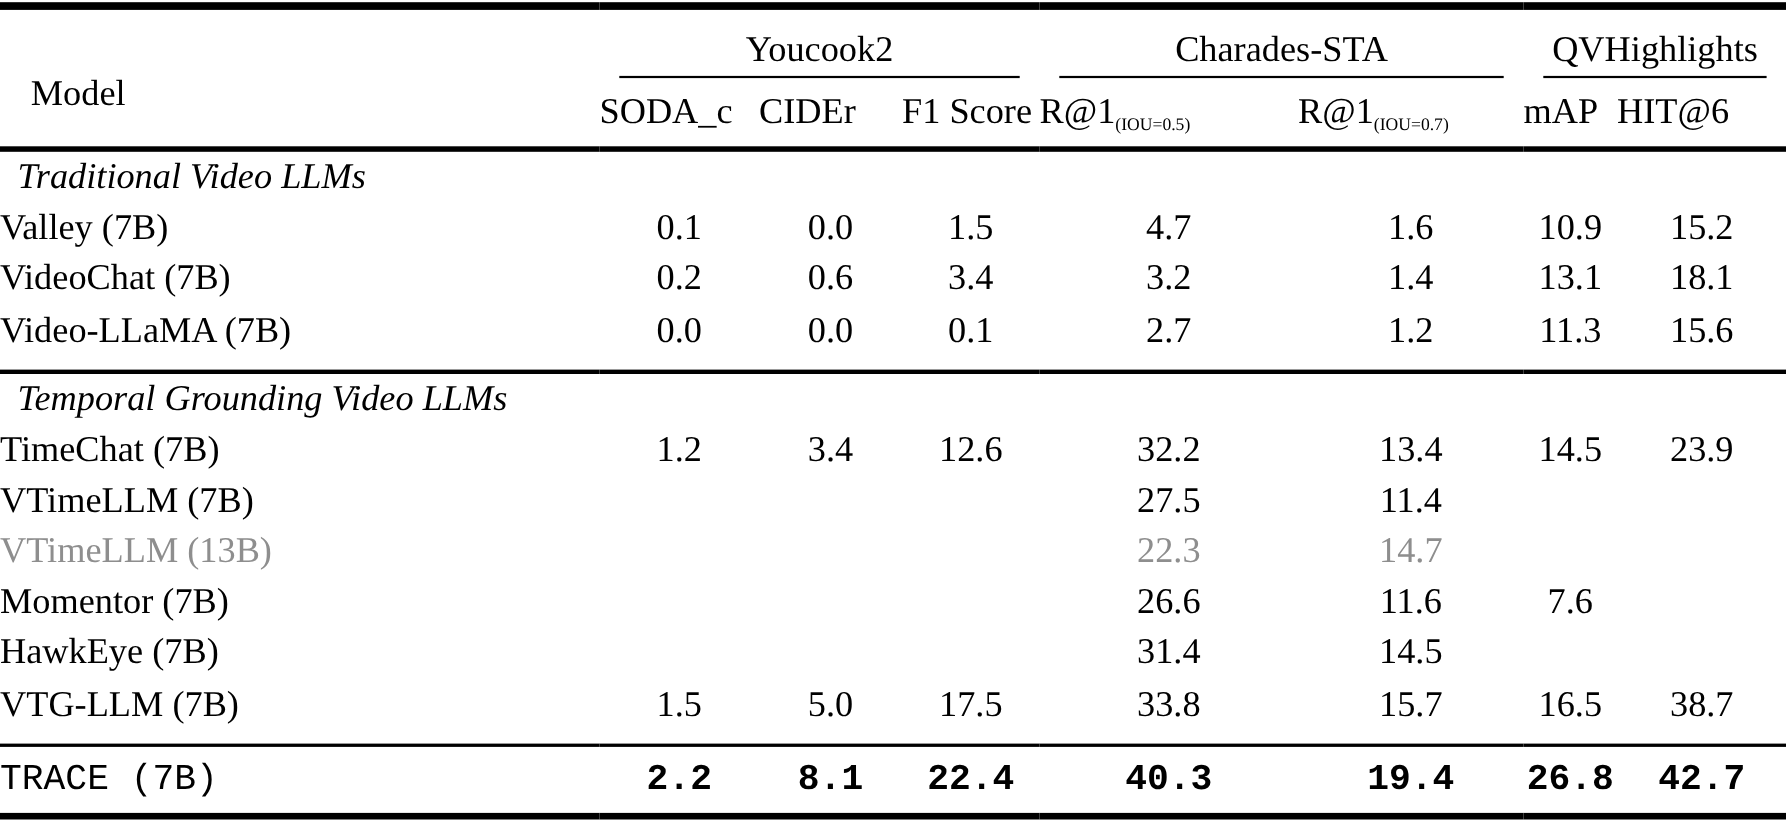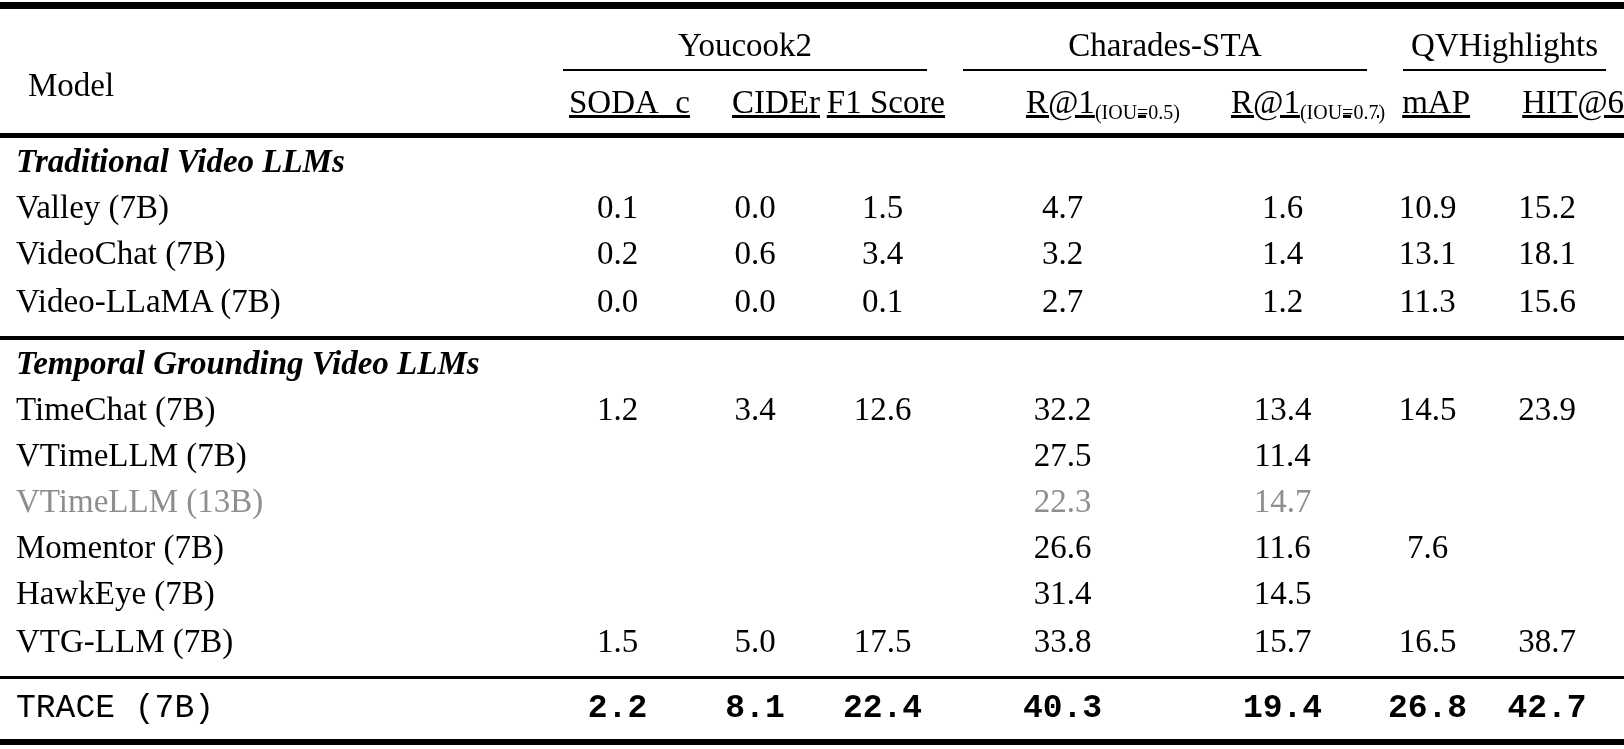--- a/index.html
+++ b/index.html
@@ -11,32 +11,32 @@
   .page{padding-top:2px;}
   table.results{
     width:1624px;table-layout:fixed;border-collapse:collapse;
     border-top:7px solid var(--rule,#000);
     border-bottom:6px solid var(--rule,#000);
     font-size:33px;line-height:1.05;
   }
   th,td{font-weight:normal;padding:0;}
   
   thead tr.group-row th{height:62px;vertical-align:bottom;}
-  thead tr.sub-row th{height:62px;vertical-align:middle;text-align:right;text-decoration:underline;}
+  thead tr.sub-row th{height:62px;vertical-align:middle;text-align:left;}
   thead th{border-bottom:0;}
   thead tr.sub-row th, thead th.model-head{border-bottom:5px solid var(--rule,#000);}
   th.model-head{text-align:left;padding-left:28px;vertical-align:middle;padding-bottom:30px;}
   .group-label{display:block;padding-bottom:6px;}
   .cmidrule{height:0;border-bottom:2px solid var(--rule,#000);margin:0 18px;}
-  .subhead sub{font-size:20px;line-height:0;vertical-align:-6px;}
+  .subhead sub{font-size:16px;line-height:0;vertical-align:-6px;}
   
   tbody td{height:46px;vertical-align:middle;}
-  td.model-cell{text-align:left;padding-left:16px;}
+  td.model-cell{text-align:left;}
   td.val-cell{text-align:center;}
-  td.section-title{font-weight:bold;font-style:italic;text-align:left;padding-left:16px;}
+  td.section-title{font-weight:normal;font-style:italic;text-align:left;padding-left:16px;}
   tr.rule-above td{border-top:4px solid var(--rule,#000);}
   tr.last-in-section td{padding-bottom:10px;height:50px;margin-left:28px;}
   tr.muted td{color:var(--muted,#8e8e8e);}
   
   tfoot tr td{border-top:3px solid var(--rule,#000);height:60px;vertical-align:middle;font-family:Liberation Mono, monospace;}
   tfoot td.val-cell{font-weight:bold;}
 </style>
 </head>
 <body>
 

